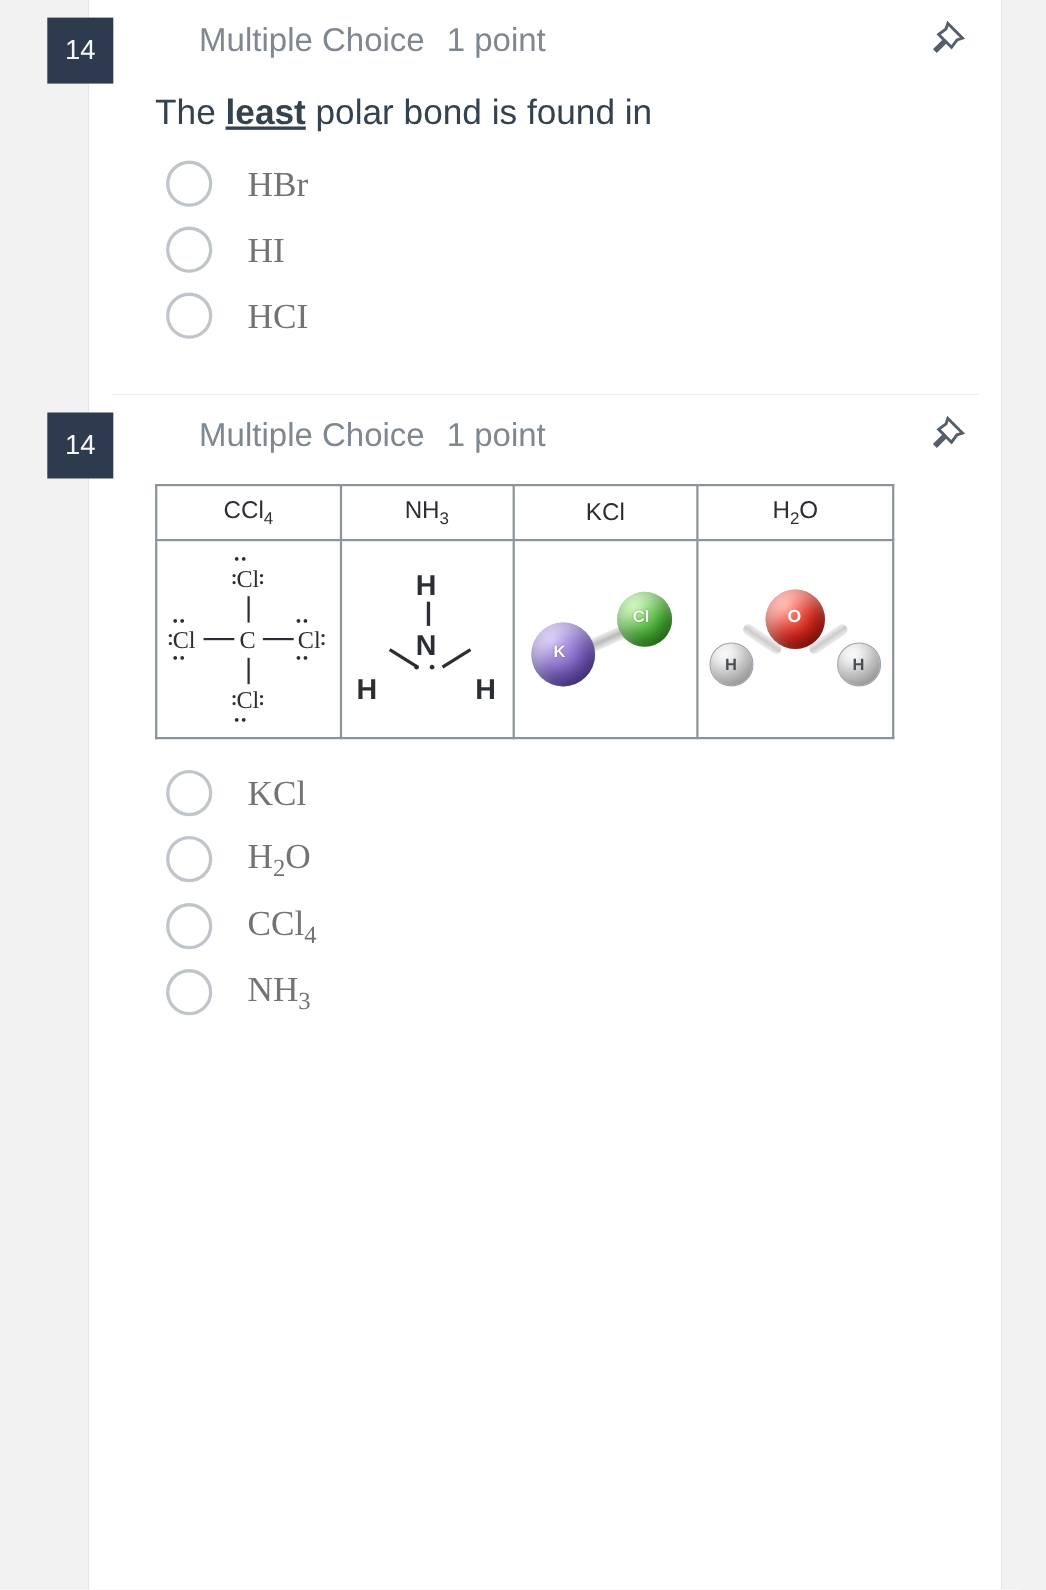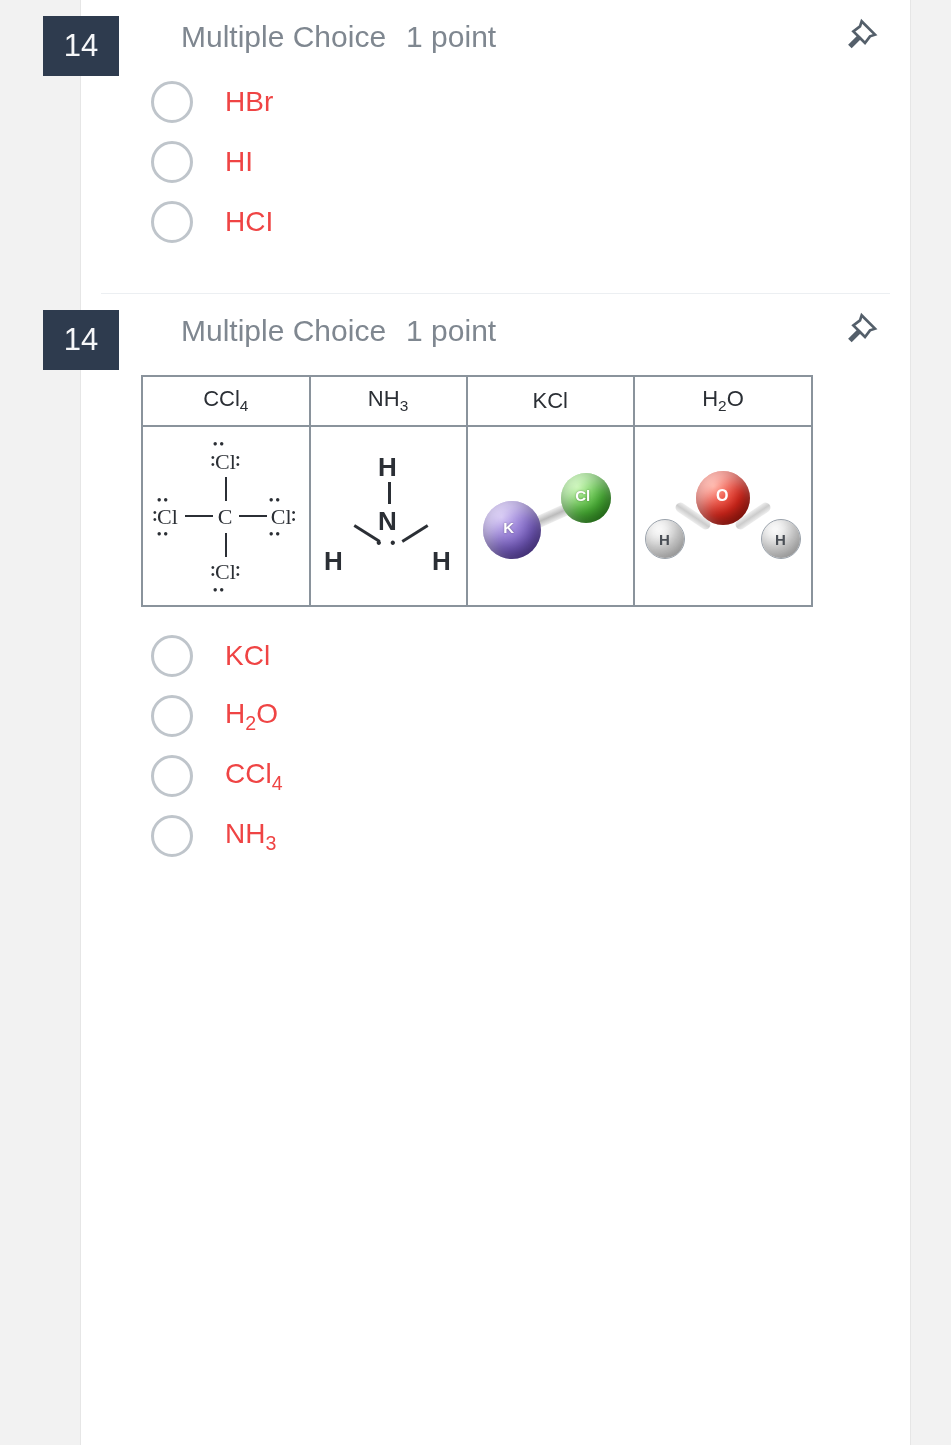--- a/index.html
+++ b/index.html
@@ -22,25 +22,25 @@
   }
   .divider {
     height: 1px;
     background: #eceff2;
     margin: 0 20px;
   }
   .qnum {
     position: absolute;
     left: -38px;
     top: 16px;
-    width: 76px;
+    width: 60px;
     height: 60px;
     background: #2e3b4e;
     color: #f6f7f9;
-    font-size: 31px;
+    font-size: 25px;
     font-weight: 400;
     display: flex;
     align-items: center;
     justify-content: center;
   }
   .qheader {
     display: flex;
     align-items: center;
     gap: 20px;
     color: #7f8790;
@@ -79,22 +79,23 @@
     gap: 32px;
   }
   .radio {
     width: 42px;
     height: 42px;
     border: 3px solid #bfc5cb;
     border-radius: 50%;
     flex-shrink: 0;
   }
   .option-label {
-    font-size: 28px;
-    color: #ef4444;
+    font-size: 32px;
+    color: #737373;
+    font-family: Liberation Serif, serif;
   }
   sub { font-size: 0.7em; vertical-align: sub; }
 
   
   .img-table {
     border-collapse: collapse;
     margin: 12px 0 28px -40px;
     width: 672px;
   }
   .img-table th, .img-table td {
@@ -172,20 +173,23 @@
   <div class="question-block">
     <div class="qnum">14</div>
     <div class="qheader">
       <span>Multiple Choice</span>
       <span>1 point</span>
       <span class="pin-icon">
         <svg viewBox="0 0 24 24" fill="none" stroke="currentColor" stroke-width="1.6">
             <path d="M14 3l7 7-3 1-3 4-3-3-5 5-1-1 5-5-3-3 4-3 1-3z"></path>
           </svg>
       </span>
+    </div>
+    <div class="qtext">
+      <span>The </span><span class="underline">least</span><span> polar bond is found in</span>
     </div>
     <div class="options">
       <div class="option">
         <div class="radio"></div>
         <div class="option-label">HBr</div>
       </div>
       <div class="option">
         <div class="radio"></div>
         <div class="option-label">HI</div>
       </div>

